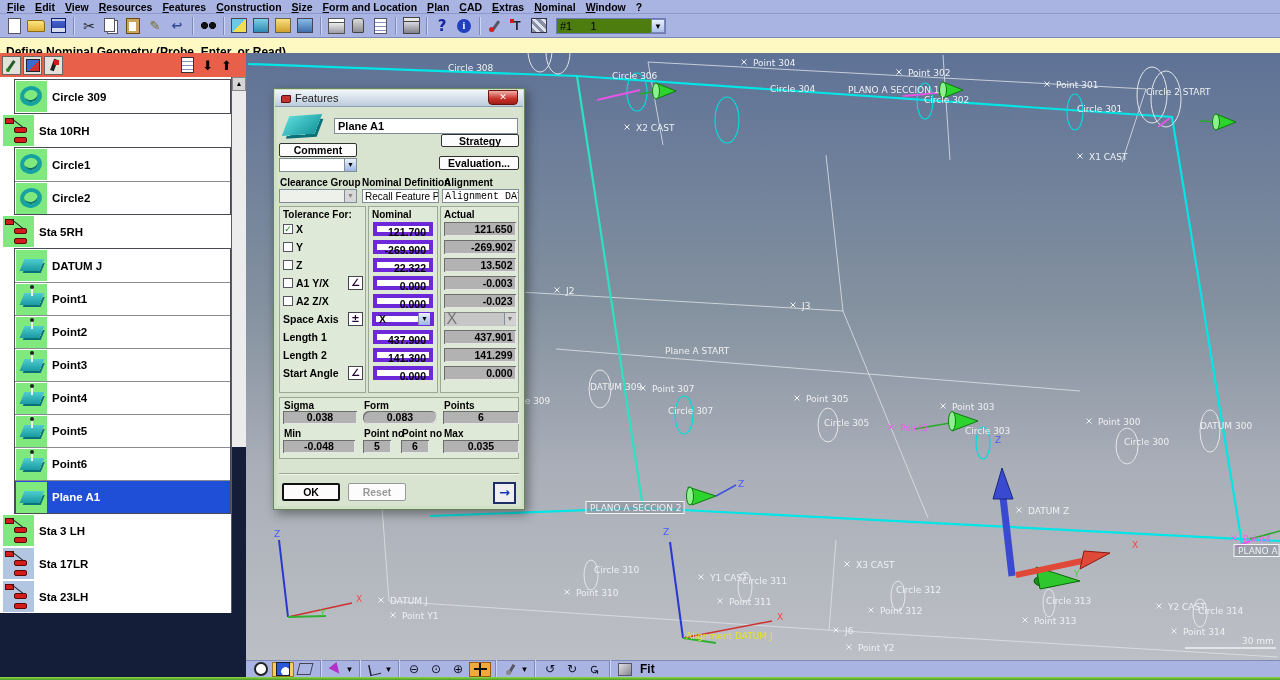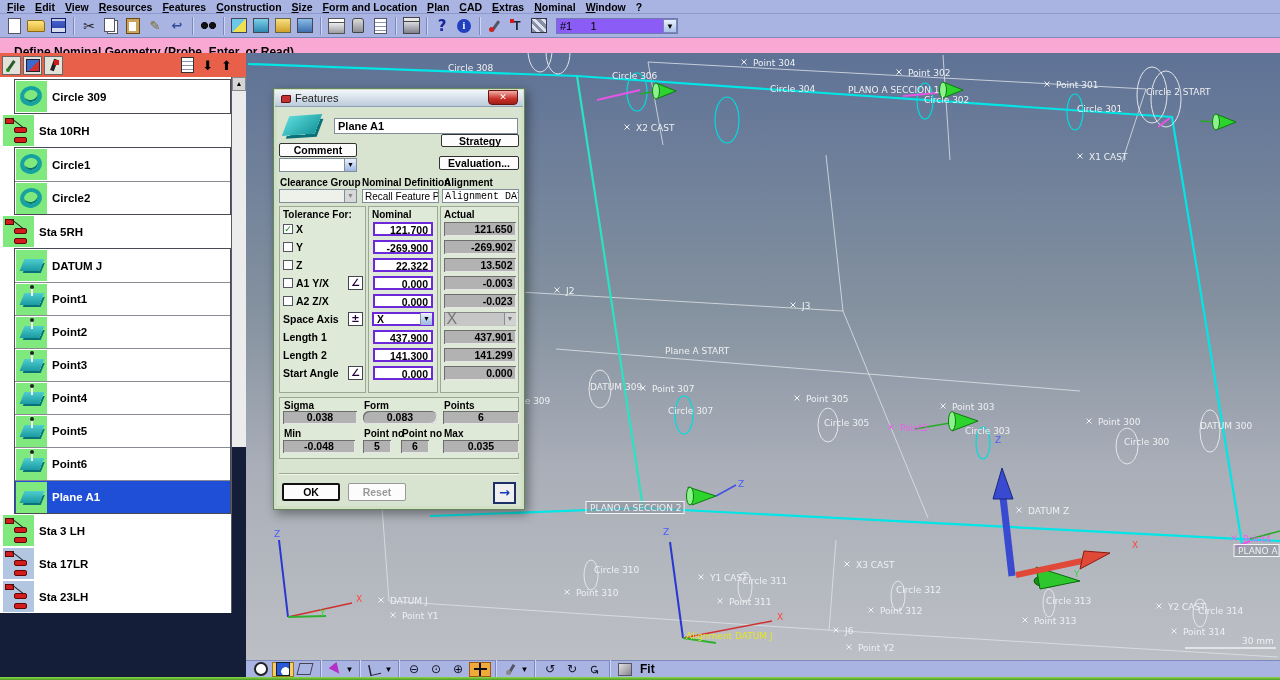--- a/index.html
+++ b/index.html
@@ -64,28 +64,28 @@
                    color:#fff; font:bold 10px/14px "Liberation Serif",serif; text-align:center; }
   .tprobe::before { content:""; position:absolute; left:9px; top:3px; width:3px; height:12px;
                     background:#556; transform:rotate(35deg); }
   .tprobe::after  { content:""; position:absolute; left:4px; bottom:2px; width:5px; height:5px;
                     border-radius:50%; background:#d02020; }
   .tprobechg { font:bold 12px "Liberation Sans",sans-serif; color:#223; }
   .tprobechg::before { content:""; position:absolute; left:3px; top:2px; width:4px; height:4px; background:#d01818; }
   .tcad::before { content:""; width:14px; height:13px; border:1px solid #334;
                   background:repeating-linear-gradient(45deg,#8890a8 0 3px,#dde2ee 3px 6px); }
 
-  .combo { width:122px; height:16px; background:#8b5cf6; border:1px solid #6f7bb0; margin-left:6px;
+  .combo { width:110px; height:16px; background:#4d7c0f; border:1px solid #6f7bb0; margin-left:6px;
            display:inline-flex; align-items:center; font-size:11px; padding-left:3px;
            white-space:pre; flex:none; }
   .combo .arr { margin-left:auto; width:14px; height:14px; text-align:center; font-size:8px; line-height:13px;
                 background:linear-gradient(#eaf1fc,#a9c0e8); border:1px solid #7a86b8; }
 
-  .titlestrip { position:absolute; left:0; top:38px; width:1280px; height:28px; background:#f9a8d4;
-                font:bold 12px "Liberation Sans",sans-serif; color:#000; padding-left:14px;
+  .titlestrip { position:absolute; left:0; top:38px; width:1280px; height:28px; background:#fef9c3;
+                font:bold 12px "Liberation Sans",sans-serif; color:#000; padding-left:6px;
                 display:flex; align-items:center; }
 
   
   .stage { position:absolute; left:0; top:53px; width:1280px; height:624px; }
 
   
   .sidebar { position:absolute; left:0; top:0; width:246px; height:624px; background:#141e38; }
   .side-header { position:absolute; left:0; top:0; width:246px; height:24px; background:#e8604a;
                  display:flex; align-items:center; padding-left:2px; }
   .shb { width:19px; height:19px; background:#e2e2da; border:1px solid #666; margin-right:2px;
@@ -175,21 +175,21 @@
   .colbox { position:absolute; top:117px; height:187px; background:#dfe9d8; border:1px solid #9aa894; }
   .colhdr { font:bold 10px "Liberation Sans",sans-serif; padding:2px 0 0 3px; }
   .trow { height:18px; display:flex; align-items:center; gap:3px; padding-left:3px; }
   .cb { width:10px; height:10px; background:#fff; border:1px solid #556; flex:none;
         font:bold 9px/9px "DejaVu Sans",sans-serif; text-align:center; color:#0a8a0a; }
   .tlab { font:bold 10.5px "Liberation Sans",sans-serif; white-space:nowrap; }
   .minibtn { margin-left:auto; margin-right:2px; width:15px; height:14px; flex:none;
              border:1px solid #445; background:#fff; font:bold 10px/12px "DejaVu Sans",sans-serif;
              text-align:center; color:#203; }
   .vrow { height:18px; display:flex; align-items:center; justify-content:center; }
-  .nfield { width:60px; height:14px; background:#fff; border:2px solid #6d28d9;
+  .nfield { width:60px; height:14px; background:#fff; border:4px solid #6d28d9;
             font:bold 10.5px/12px "Liberation Sans",sans-serif; text-align:right; padding:0 3px; }
   .afield { width:72px; height:14px; background:#b2b2b2;
             box-shadow:inset 1px 1px 0 #6e6e6e, inset -1px -1px 0 #e6e6e6;
             font:bold 10.5px/14px "Liberation Sans",sans-serif; text-align:right; padding:0 3px; }
   .ddf { display:flex; align-items:center; text-align:left; padding:0 0 0 3px; }
   .ddf .arr { margin-left:auto; width:12px; height:12px; font-size:7px; line-height:11px; text-align:center;
               background:linear-gradient(#eaf1fc,#9cb6e4); border-left:1px solid #808e9a; }
   .ddf.gray { background:#c6c6c6; color:#777; box-shadow:inset 1px 1px 0 #8a8a8a; border:none; width:72px; height:14px; }
   .ddf.gray .arr { background:#d2d2d2; }
   .statbox { position:absolute; left:5px; top:308px; width:240px; height:62px;

